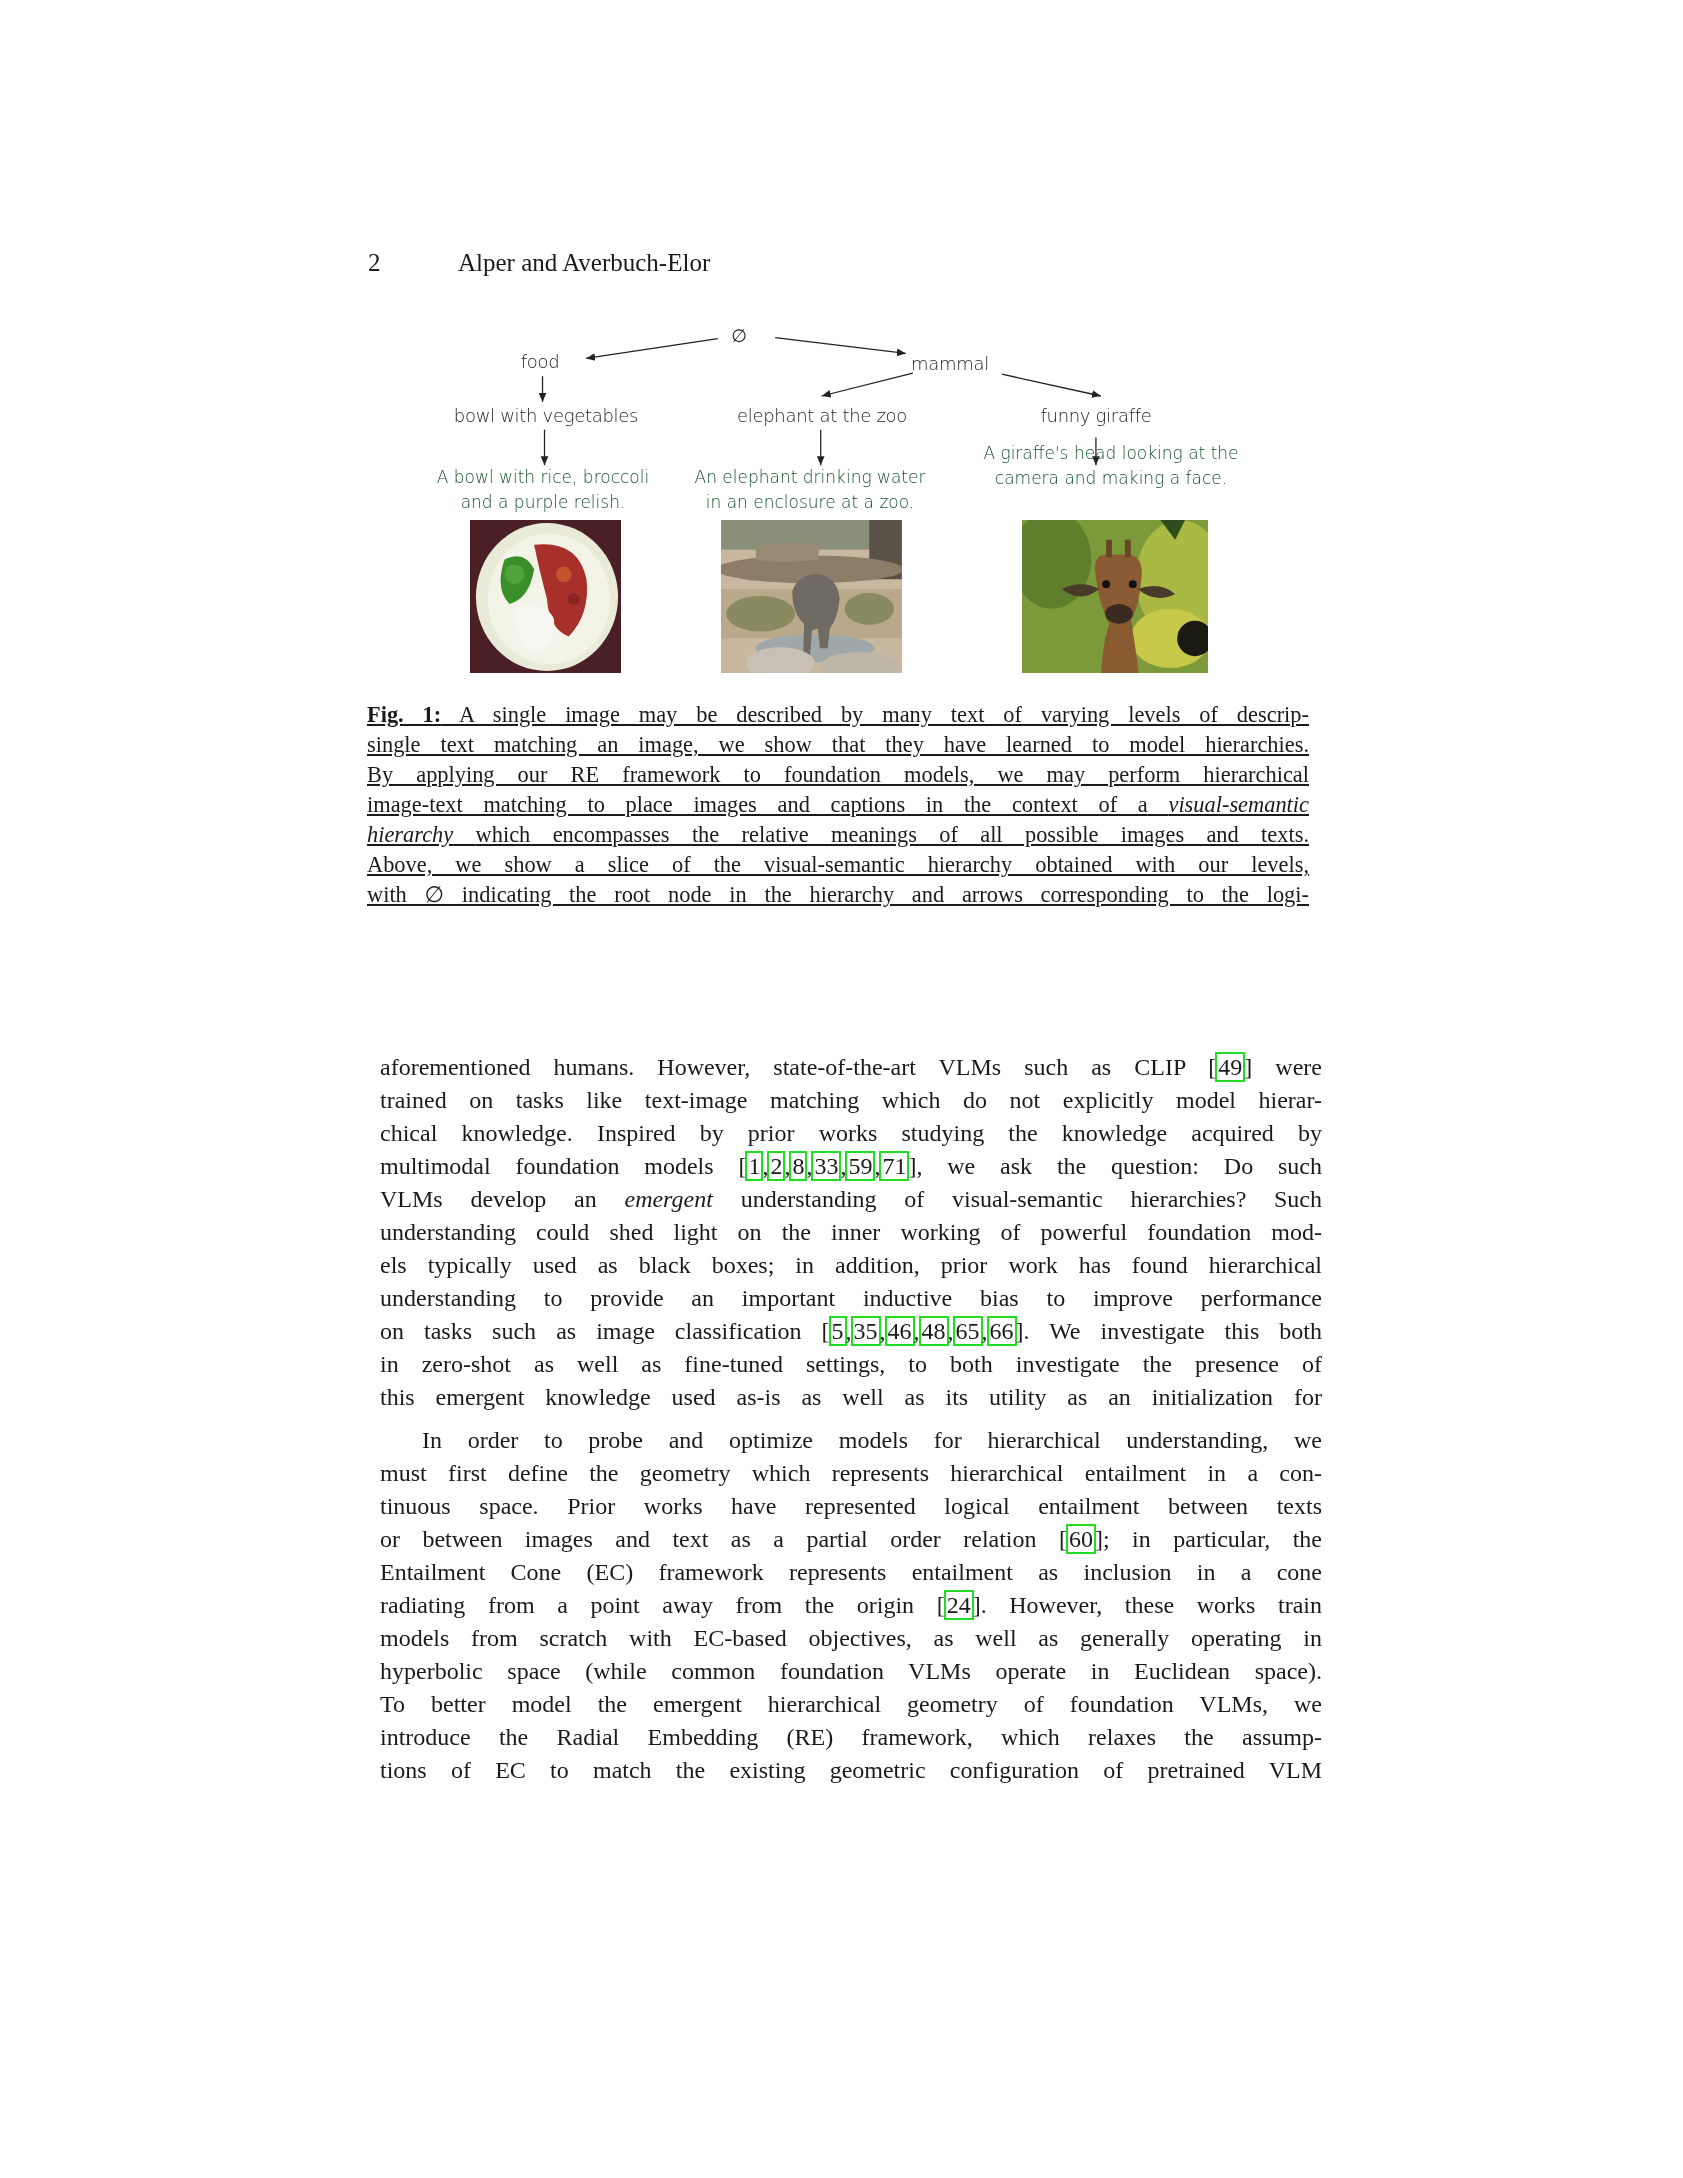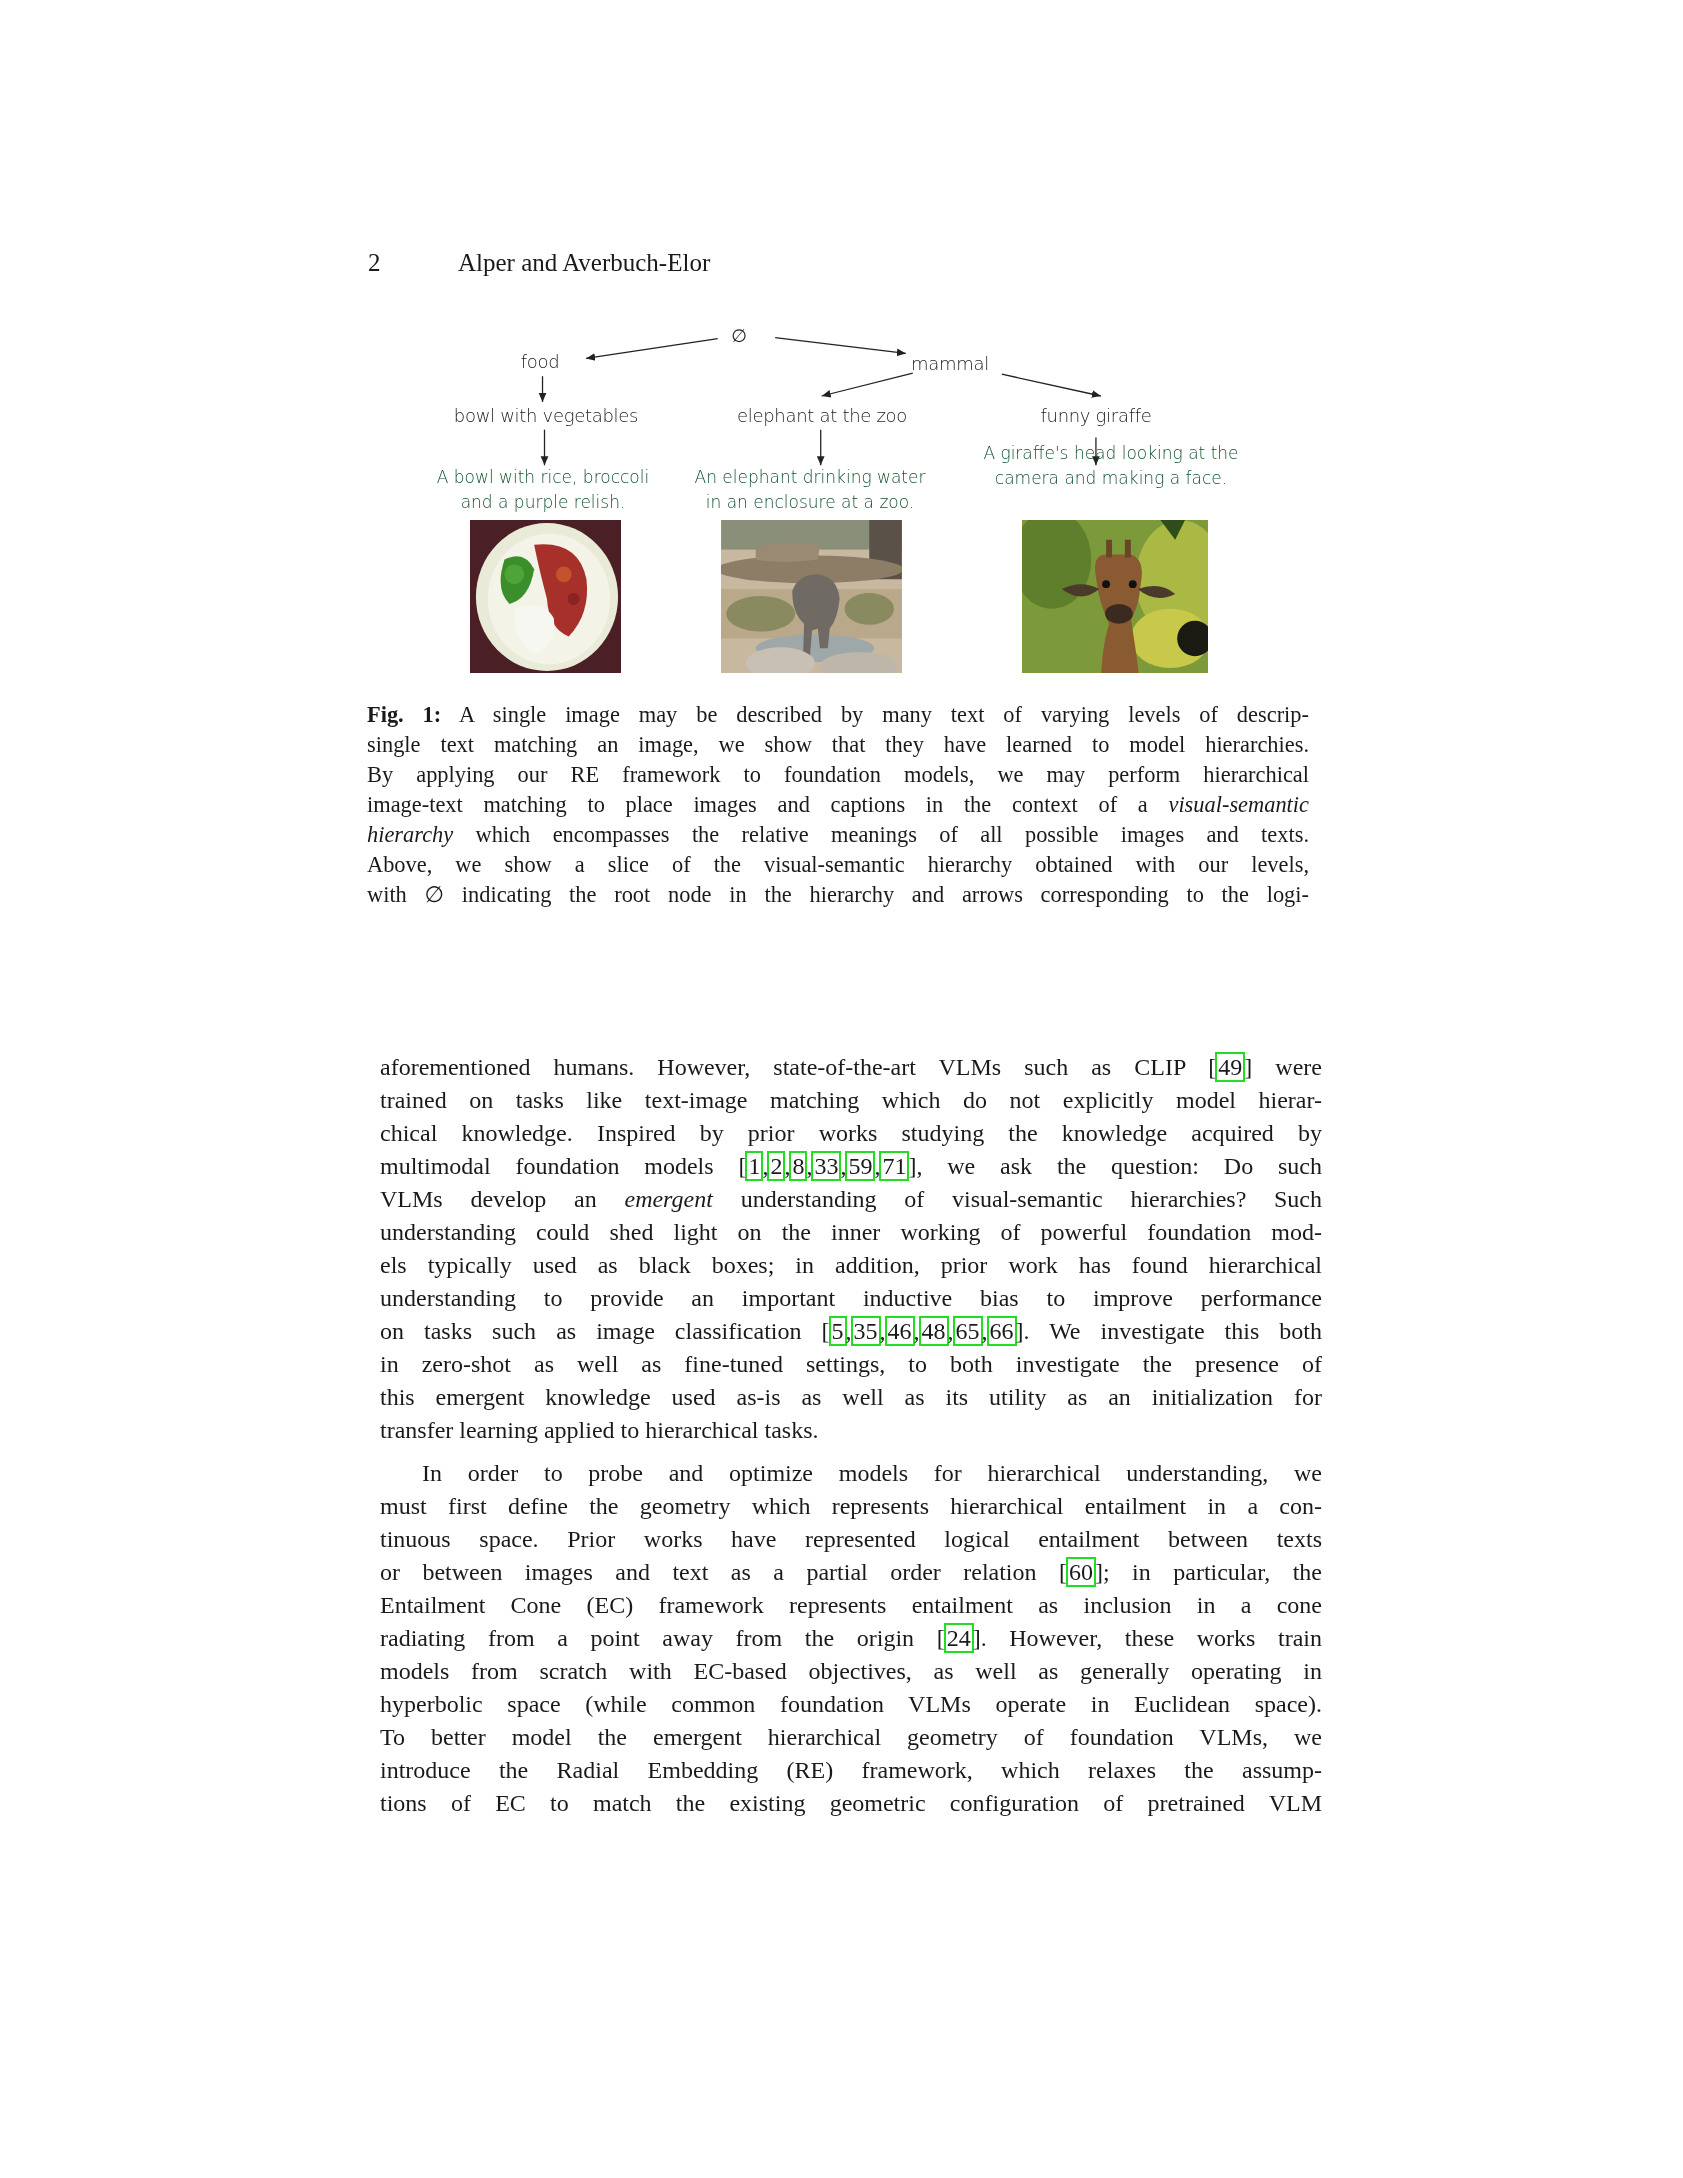--- a/index.html
+++ b/index.html
@@ -4,21 +4,21 @@
 <style>
   html,body{margin:0;padding:0;background:#fff;}
   body{width:1683px;height:2178px;position:relative;font-family:"Liberation Serif","DejaVu Serif",serif;color:#1a1a1a;overflow:hidden;}
   .hdr{position:absolute;top:249px;font-size:25px;}
   #pg{left:368px;}
   #auth{left:458px;}
   .fig{position:absolute;left:0;top:0;width:1683px;height:693px;}
   .node{position:absolute;font-family:"DejaVu Sans",sans-serif;font-size:18px;font-weight:300;transform:translate(-50%,-50%);white-space:nowrap;letter-spacing:-0.3px;color:#222;}
   .cap{position:absolute;font-family:"DejaVu Sans",sans-serif;font-size:17px;font-weight:300;text-align:center;transform:translateX(-50%);line-height:25px;white-space:nowrap;color:#14532d;}
   .img{position:absolute;overflow:hidden;}
-  .caption{position:absolute;left:367px;top:700px;width:942px;font-size:22.4px;line-height:30px;text-align:justify;}
+  .caption{position:absolute;left:367px;top:700px;width:942px;font-size:22.4px;line-height:30px;text-align:justify;text-decoration:underline;}
   .caption b{font-weight:bold;}
   .body{position:absolute;left:380px;top:1051px;width:942px;font-size:24px;line-height:33px;text-align:justify;}
   .cite{display:inline-block;border:2px solid #22dd22;padding:0 1px;line-height:26px;margin:0 -1px;}
   .line{display:block;text-align:justify;text-align-last:justify;height:33px;}
   .line.last{text-align-last:left;}
   .cline{display:block;text-align:justify;text-align-last:justify;}
   .cline.last{text-align-last:left;}
 </style>
 </head>
 <body>
@@ -130,21 +130,20 @@
     <span class="line">trained on tasks like text-image matching which do not explicitly model hierar-</span>
     <span class="line">chical knowledge. Inspired by prior works studying the knowledge acquired by</span>
     <span class="line"><span>multimodal foundation models [</span><a class="cite">1</a>,<a class="cite">2</a>,<a class="cite">8</a>,<a class="cite">33</a>,<a class="cite">59</a>,<a class="cite">71</a><span>], we ask the question: Do such</span></span>
     <span class="line"><span>VLMs develop an</span> <i>emergent</i> <span>understanding of visual-semantic hierarchies? Such</span></span>
     <span class="line">understanding could shed light on the inner working of powerful foundation mod-</span>
     <span class="line">els typically used as black boxes; in addition, prior work has found hierarchical</span>
     <span class="line">understanding to provide an important inductive bias to improve performance</span>
     <span class="line"><span>on tasks such as image classification [</span><a class="cite">5</a>,<a class="cite">35</a>,<a class="cite">46</a>,<a class="cite">48</a>,<a class="cite">65</a>,<a class="cite">66</a><span>]. We investigate this both</span></span>
     <span class="line">in zero-shot as well as fine-tuned settings, to both investigate the presence of</span>
     <span class="line">this emergent knowledge used as-is as well as its utility as an initialization for</span>
-    <span class="line last">transfer learning applied to hierarchical tasks.</span>
   </div>
   <div style="margin-top:10px;">
     <span class="line" style="padding-left:42px;">In order to probe and optimize models for hierarchical understanding, we</span>
     <span class="line">must first define the geometry which represents hierarchical entailment in a con-</span>
     <span class="line">tinuous space. Prior works have represented logical entailment between texts</span>
     <span class="line"><span>or between images and text as a partial order relation [</span><a class="cite">60</a><span>]; in particular, the</span></span>
     <span class="line">Entailment Cone (EC) framework represents entailment as inclusion in a cone</span>
     <span class="line"><span>radiating from a point away from the origin [</span><a class="cite">24</a><span>]. However, these works train</span></span>
     <span class="line">models from scratch with EC-based objectives, as well as generally operating in</span>
     <span class="line">hyperbolic space (while common foundation VLMs operate in Euclidean space).</span>

